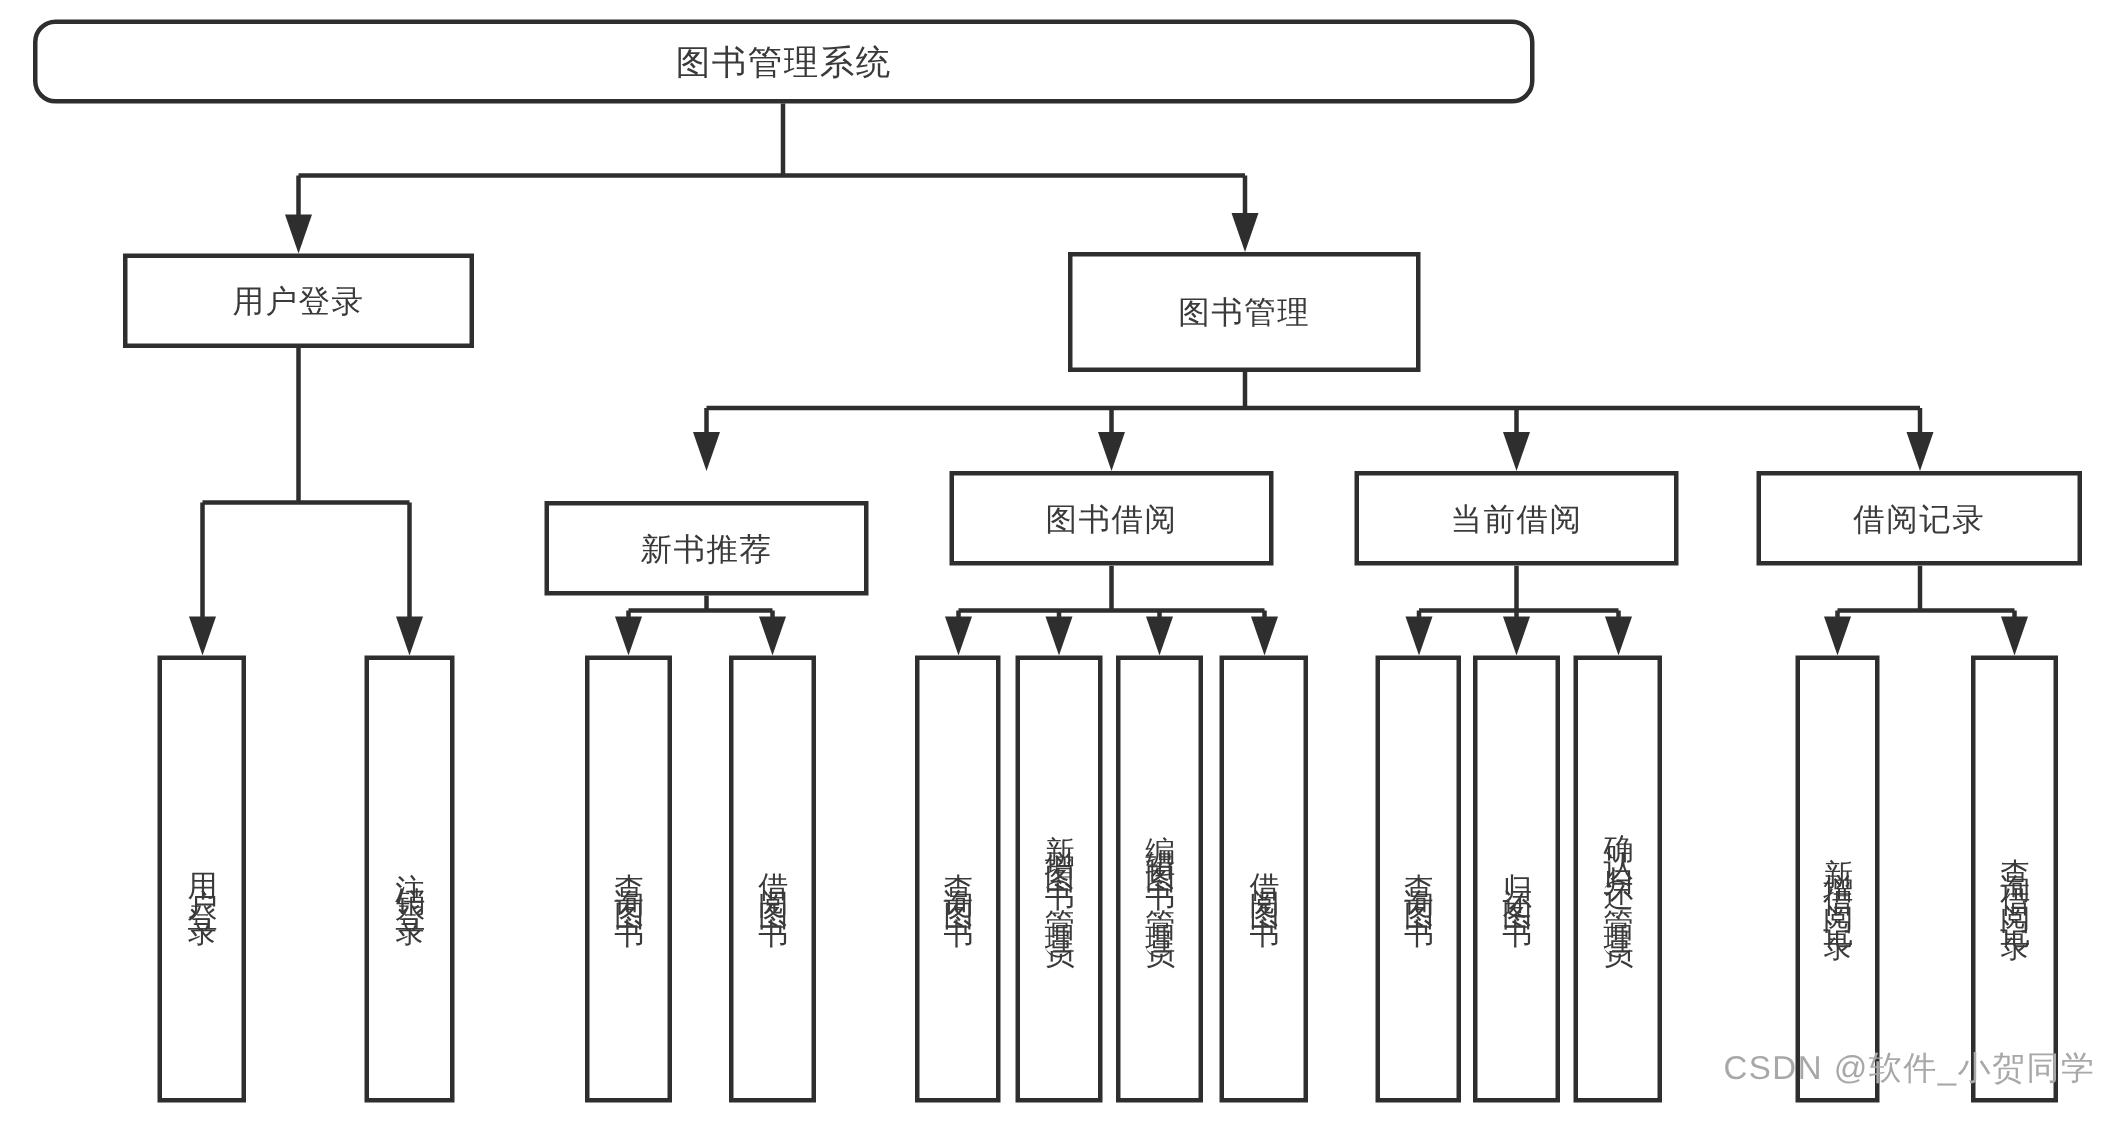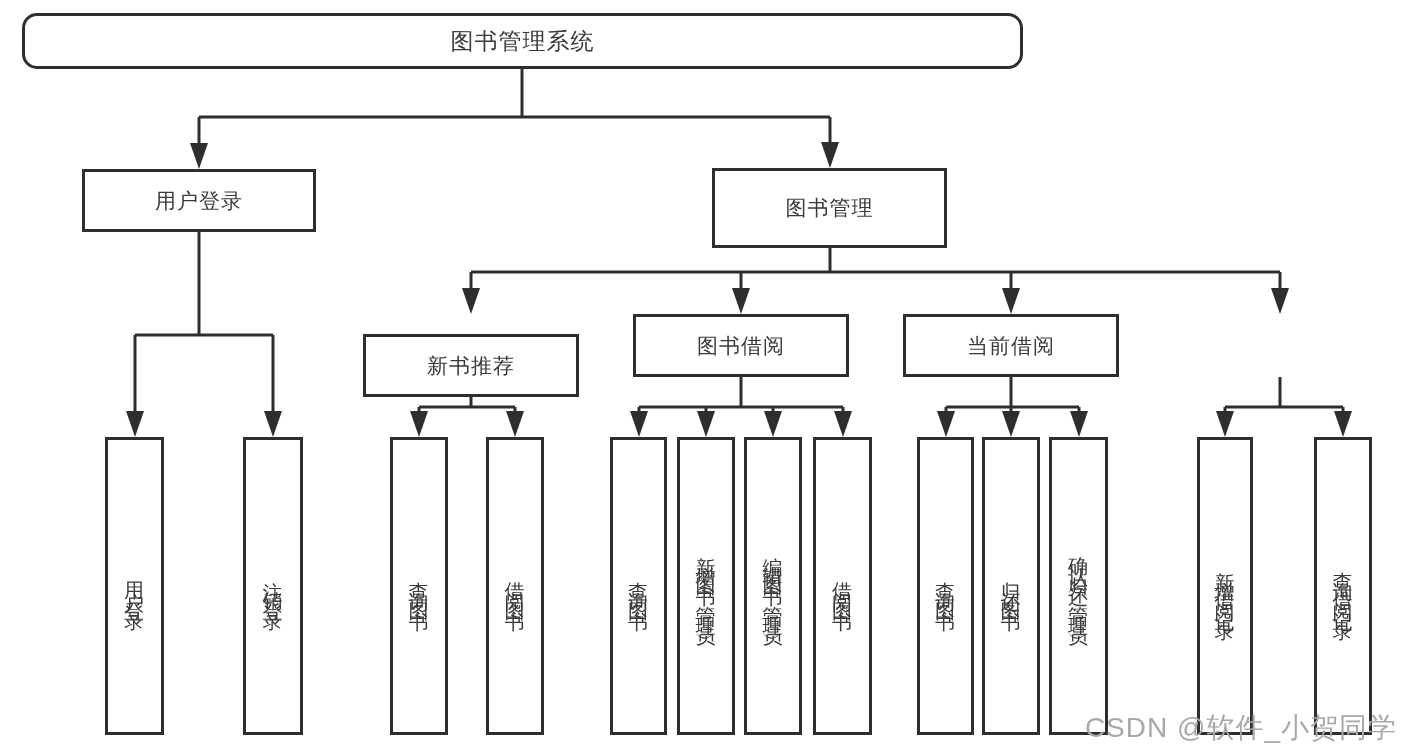--- a/index.html
+++ b/index.html
@@ -44,22 +44,22 @@
   .vtext {
     writing-mode: vertical-rl;
     text-orientation: mixed;
     font-size: 20px;
     letter-spacing: 10px;
     line-height: 1;
   }
   .watermark {
     position: absolute;
     right: 8px;
-    bottom: 0;
-    font-size: 28px;
+    bottom: 20px;
+    font-size: 22px;
     color: #a8a8a8;
     letter-spacing: 1px;
     white-space: nowrap;
   }
 </style>
 </head>
 <body>
 
 <div class="canvas">
 
@@ -142,20 +142,23 @@
 
   <div class="node node-h" style="left:363px; top:314px; width:216px; height:63px;margin-top:20px;">
     <span>新书推荐</span>
   </div>
   <div class="node node-h" style="left:633px; top:314px; width:216px; height:63px;">
     <span>图书借阅</span>
   </div>
   <div class="node node-h" style="left:903px; top:314px; width:216px; height:63px;">
     <span>当前借阅</span>
   </div>
+  <div class="node node-h" style="left:1171px; top:314px; width:217px; height:63px;">
+    <span>借阅记录</span>
+  </div>
 
   <div class="node" style="left:105px; top:437px; width:59px; height:298px;">
     <span class="vtext">用户登录</span>
   </div>
   <div class="node" style="left:243px; top:437px; width:60px; height:298px;">
     <span class="vtext">注销登录</span>
   </div>
 
   <div class="node" style="left:390px; top:437px; width:58px; height:298px;">
     <span class="vtext">查询图书</span>

